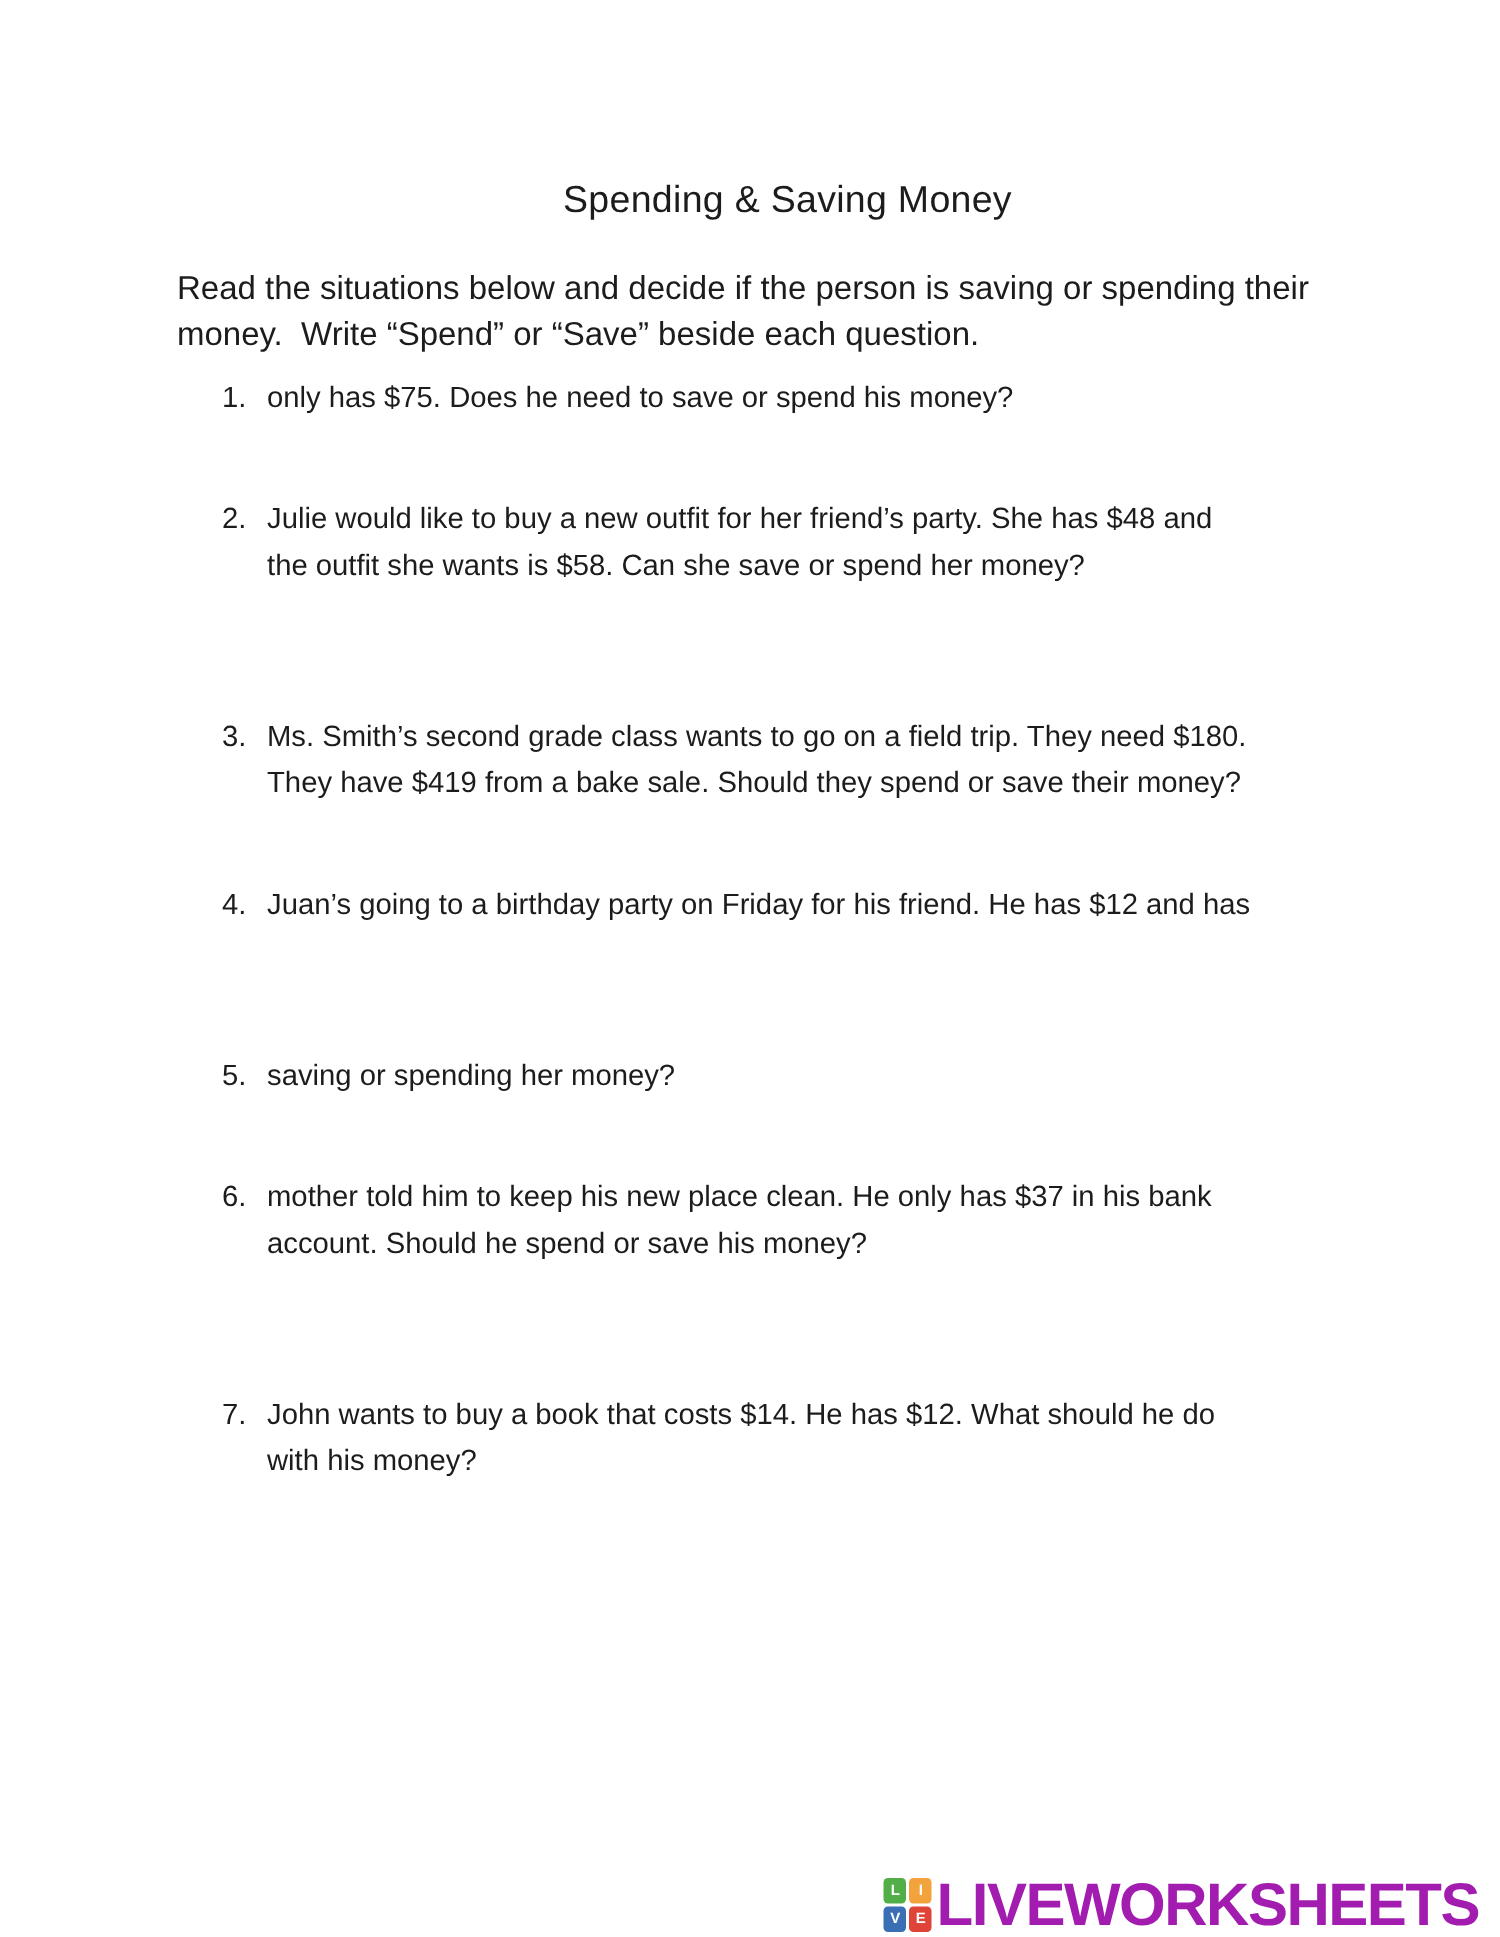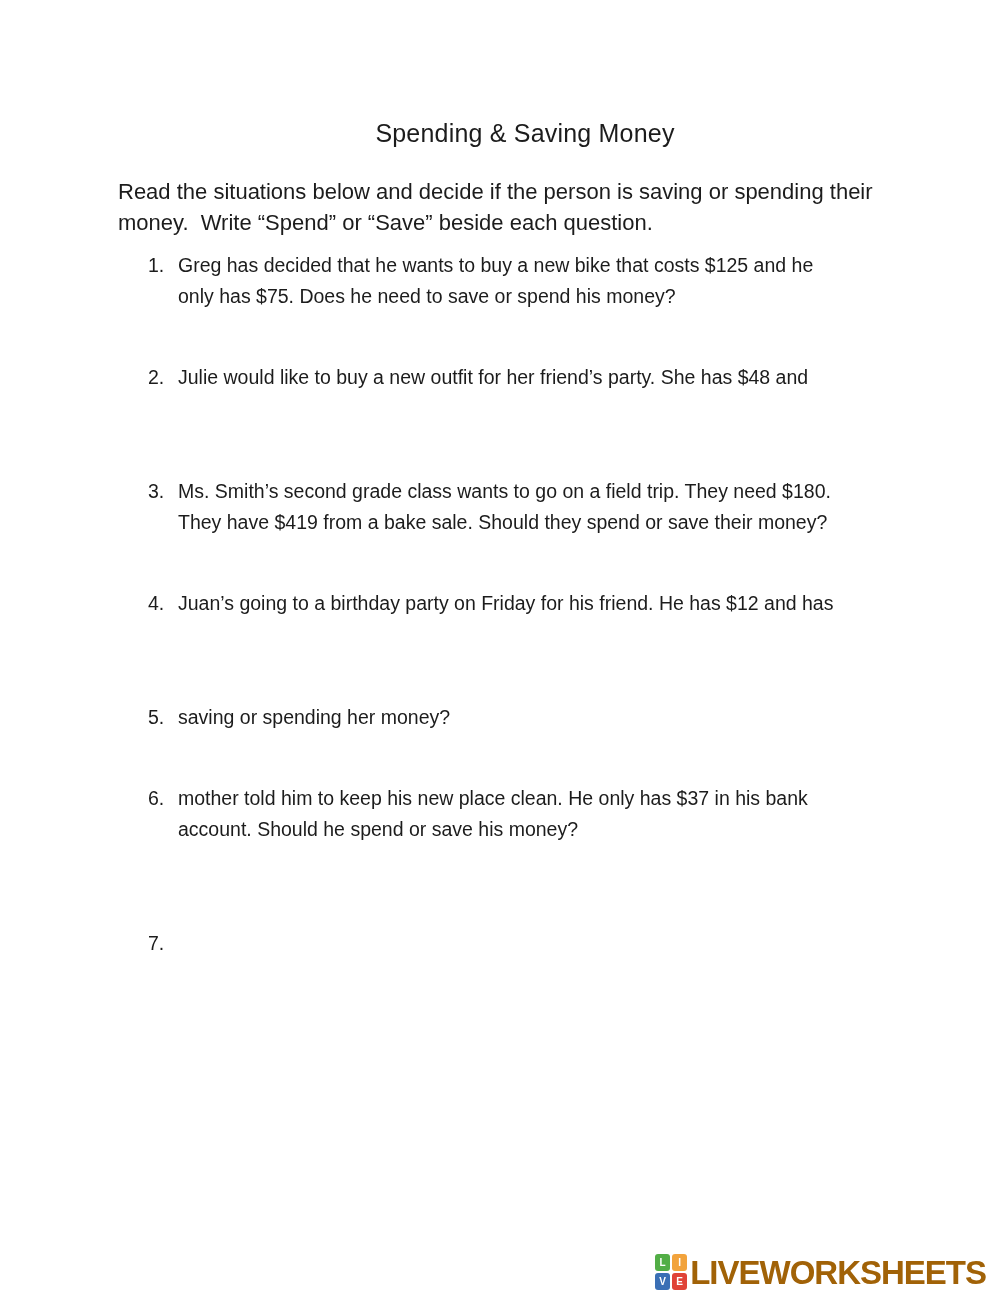--- a/index.html
+++ b/index.html
@@ -68,22 +68,22 @@
     display: flex;
     align-items: center;
     justify-content: center;
     line-height: 1;
   }
   .cell-l { background: #52ae46; }
   .cell-i { background: #f2a33c; }
   .cell-v { background: #3a6fb5; }
   .cell-e { background: #e04338; }
   .wordmark {
-    color: #a16207;
-    font-size: 33px;
+    color: #a21caf;
+    font-size: 40px;
     font-weight: 700;
     letter-spacing: -1px;
     line-height: 1;
   }
 </style>
 </head>
 <body>
 
 <div class="page">
 
@@ -92,29 +92,29 @@
   <div class="instructions">
     <div class="line">Read the situations below and decide if the person is saving or spending their</div>
     <div class="line">money.  Write “Spend” or “Save” beside each question.</div>
   </div>
 
   <div class="questions">
 
     <div class="question gap-s">
       <span class="qnum">1.</span>
       <div class="qtext">
-        <div class="line">Greg has decided that he wants to buy a new bike that costs $125 and he</div>
         <div class="line">only has $75. Does he need to save or spend his money?</div>
       </div>
     </div>
 
     <div class="question gap-l">
       <span class="qnum">2.</span>
       <div class="qtext">
         <div class="line">Julie would like to buy a new outfit for her friend’s party. She has $48 and</div>
+        <div class="line">the outfit she wants is $58. Can she save or spend her money?</div>
       </div>
     </div>
 
     <div class="question gap-s">
       <span class="qnum">3.</span>
       <div class="qtext">
         <div class="line">Ms. Smith’s second grade class wants to go on a field trip. They need $180.</div>
         <div class="line">They have $419 from a bake sale. Should they spend or save their money?</div>
       </div>
     </div>
@@ -137,20 +137,22 @@
       <span class="qnum">6.</span>
       <div class="qtext">
         <div class="line">mother told him to keep his new place clean. He only has $37 in his bank</div>
         <div class="line">account. Should he spend or save his money?</div>
       </div>
     </div>
 
     <div class="question">
       <span class="qnum">7.</span>
       <div class="qtext">
+        <div class="line">John wants to buy a book that costs $14. He has $12. What should he do</div>
+        <div class="line">with his money?</div>
       </div>
     </div>
 
   </div>
 </div>
 
 <div class="footer-logo">
   <div class="logo-grid">
     <div class="logo-cell cell-l">L</div>
     <div class="logo-cell cell-i">I</div>

